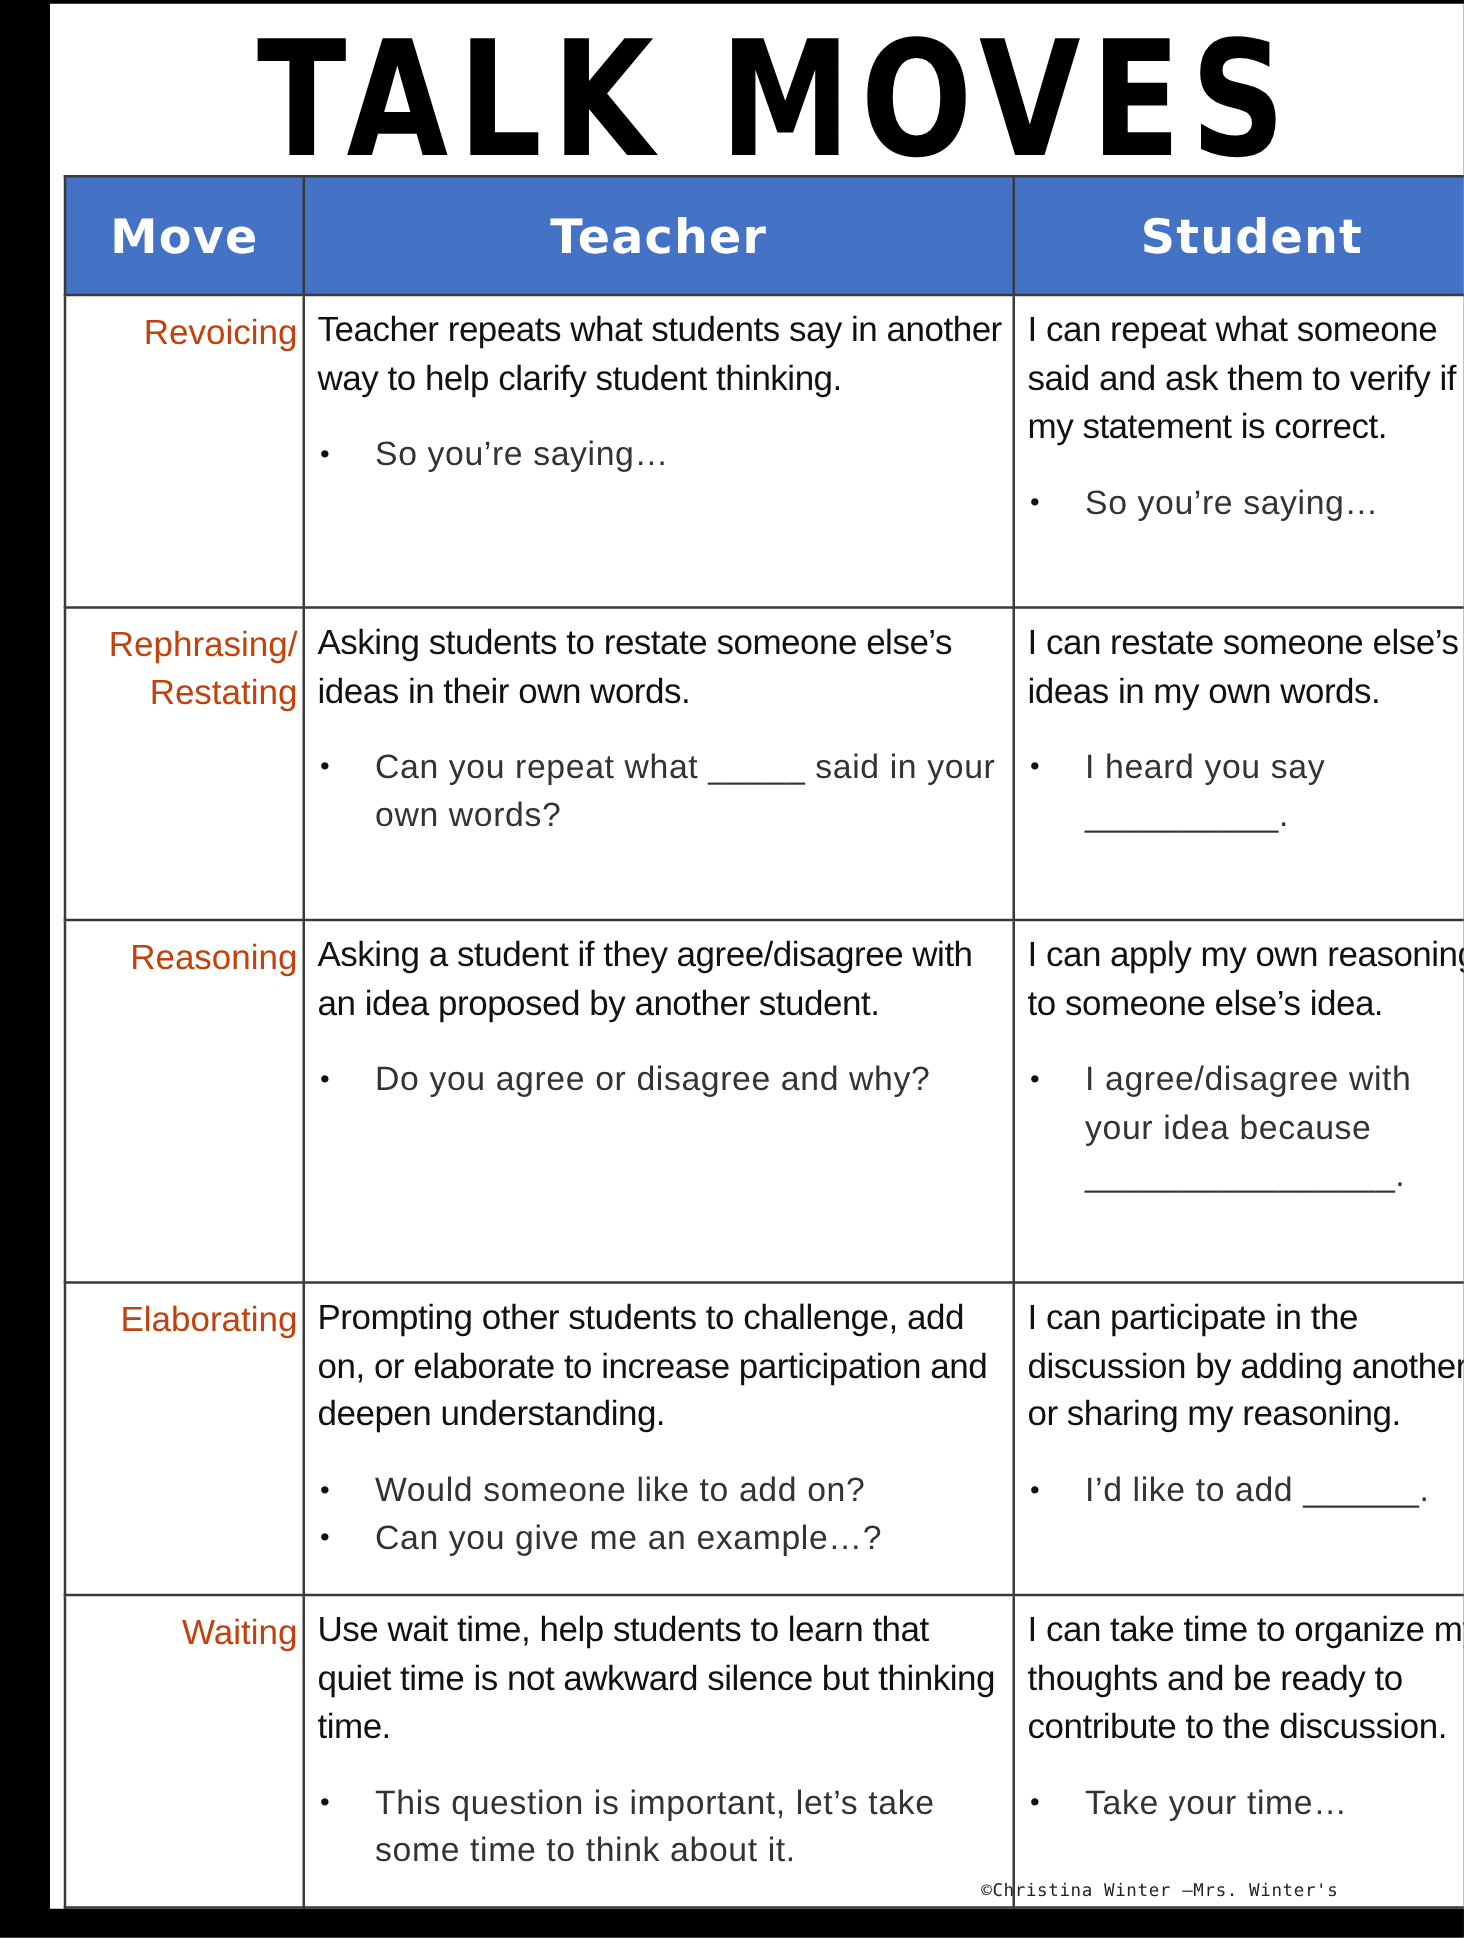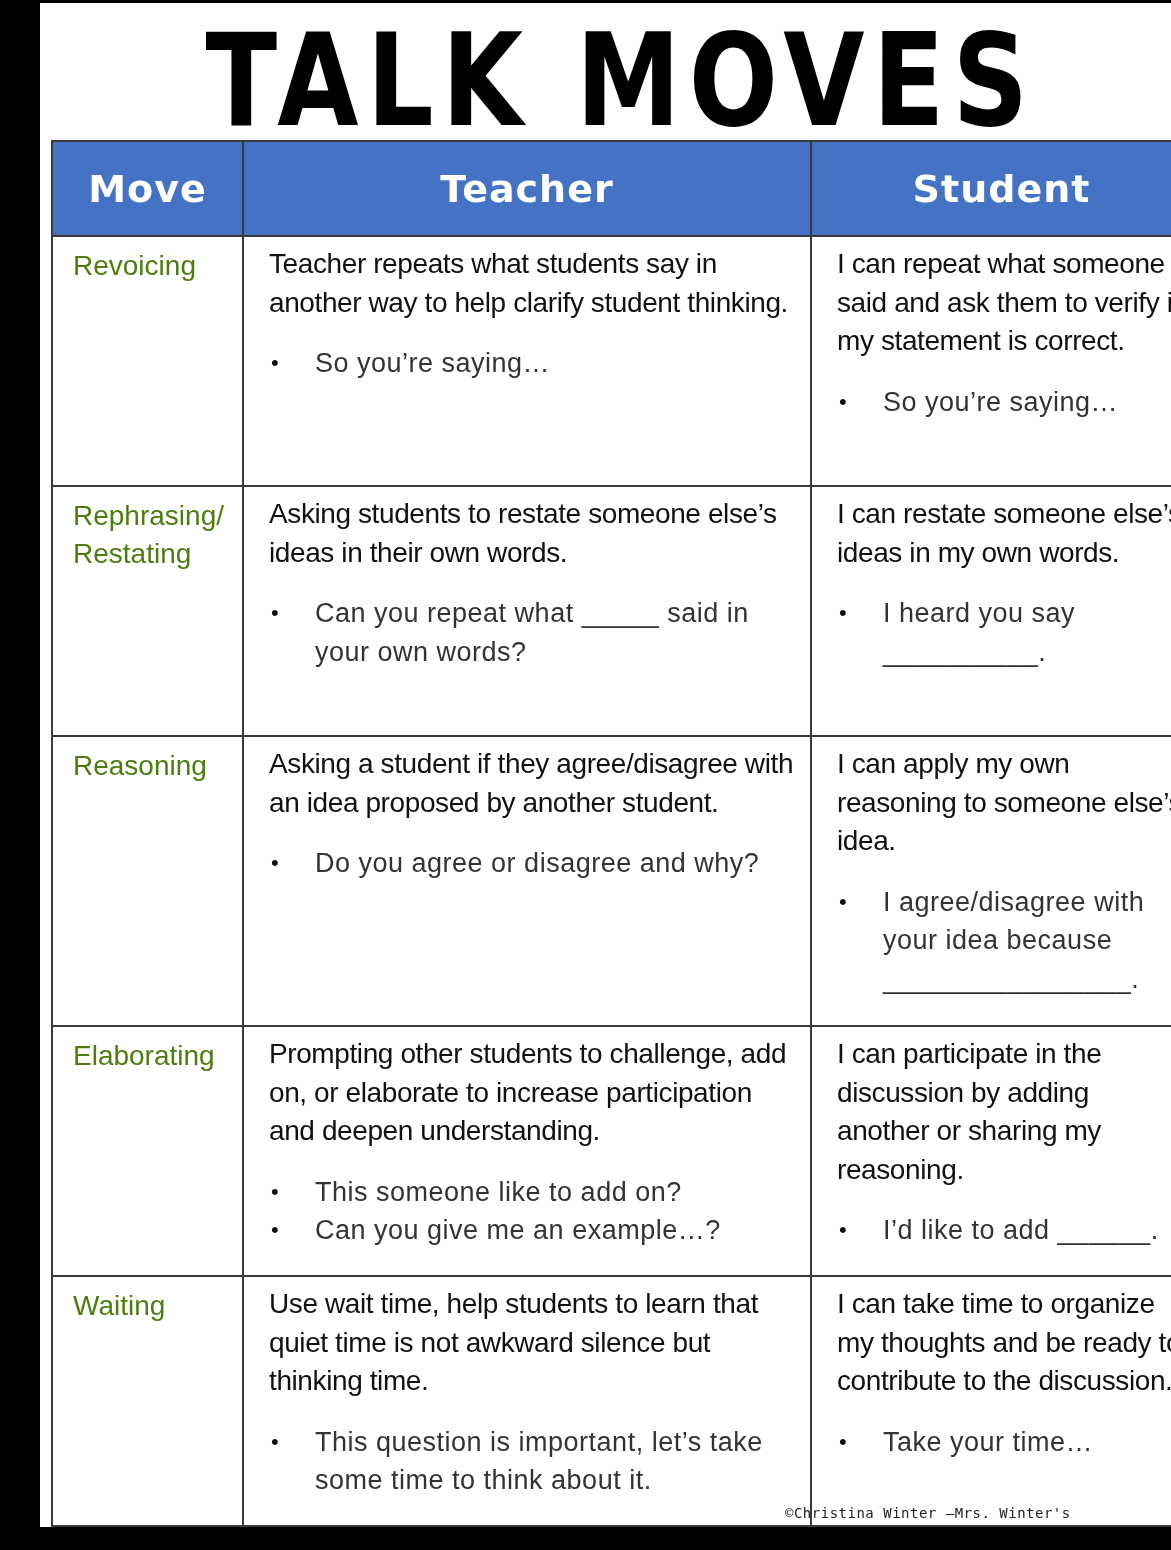--- a/index.html
+++ b/index.html
@@ -58,32 +58,32 @@
       font-family: "DejaVu Sans", sans-serif;
       font-size: 38px;
       font-weight: bold;
       letter-spacing: 1px;
       text-align: center;
     }
     col.c-move { width: 191px; }
     col.c-teacher { width: 568px; }
     col.c-student { width: 381px; }
     td.move {
-      text-align: left;
+      text-align: right;
       font-family: "Liberation Sans", sans-serif;
       font-size: 28px;
       line-height: 38px;
       padding: 10px 4px 0 20px;
-      color: #4d7c0f;
+      color: #c2410c;
     }
     td.desc {
       font-family: "Liberation Sans", sans-serif;
       font-size: 28px;
       line-height: 38.5px;
-      padding: 8px 6px 0 25px;
+      padding: 8px 6px 0 10px;
       color: #111;
       letter-spacing: -0.4px;
     }
     td.desc .main {
       margin: 0 0 22px 0;
     }
     td.desc ul {
       list-style: none;
       margin: 0;
       padding: 0;
@@ -236,21 +236,21 @@
             <li>I agree/disagree  with your idea because ________________.</li>
           </ul>
         </td>
       </tr>
 
       <tr class="r4">
         <td class="move">Elaborating</td>
         <td class="desc">
           <div class="main">Prompting other students to challenge, add on, or elaborate to increase participation and deepen understanding.</div>
           <ul>
-            <li>This someone like to add on?</li>
+            <li>Would someone like to add on?</li>
             <li>Can you give me an example…?</li>
           </ul>
         </td>
         <td class="desc">
           <div class="main">I can participate in the discussion by adding another or sharing my reasoning.</div>
           <ul>
             <li>I’d like to add ______.</li>
           </ul>
         </td>
       </tr>

